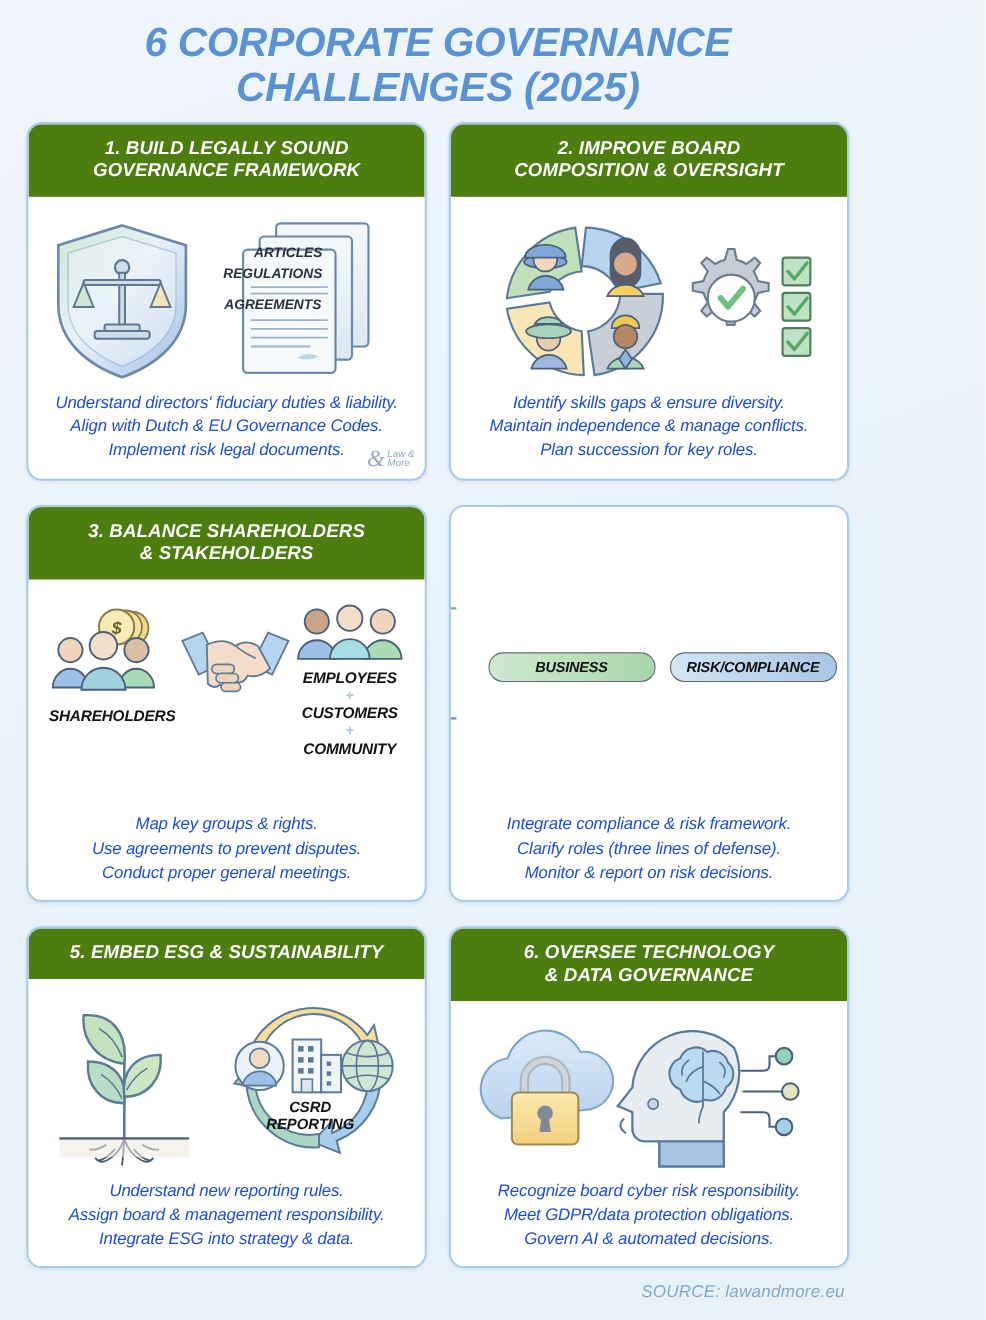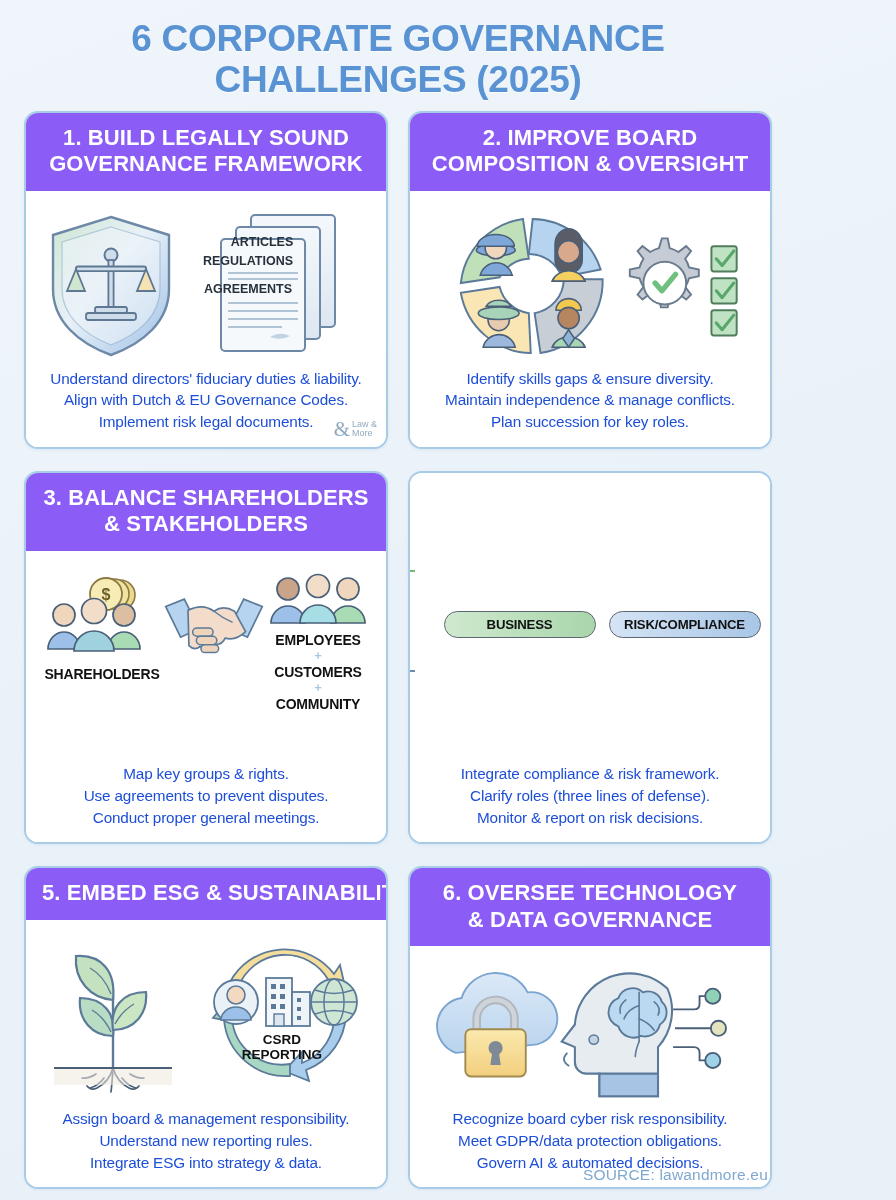--- a/index.html
+++ b/index.html
@@ -2,21 +2,21 @@
 <html><head>
 <meta charset="utf-8">
 <style>
   html,body{margin:0;padding:0;}
   body{
     width:896px;height:1200px;overflow:hidden;
     background:linear-gradient(160deg,#eff5fa 0%,#eaf2f9 50%,#e9f1f8 100%);
     font-family:"Liberation Sans","DejaVu Sans",sans-serif;
     -webkit-font-smoothing:antialiased;
   }
-  .page{position:relative;width:796px;height:1200px;box-sizing:border-box;}
+  .page{position:relative;width:796px;height:1200px;box-sizing:border-box;font-style:italic;}
 
   
   .title{
     text-align:center;padding:18px 40px 6px;
     color:#5a93d4;font-weight:bold;font-size:37px;line-height:1.12;
     letter-spacing:-0.3px;text-transform:uppercase;
     text-shadow:0 1px 0 rgba(255,255,255,.85);
   }
   .title .ln{display:block;white-space:nowrap;}
 
@@ -24,22 +24,22 @@
   .grid{
     display:grid;grid-template-columns:1fr 1fr;
     gap:22px 20px;padding:4px 24px 0;box-sizing:border-box;
   }
   .card{
     background:#fff;border:2px solid #a8cbe8;border-radius:14px;
     overflow:hidden;display:flex;flex-direction:column;
     box-shadow:0 1px 3px rgba(90,140,190,.13);
   }
   .card-head{
-    background:#8b5cf6;color:#fff;text-align:center;
-    font-weight:bold;font-size:22px;line-height:1.2;
+    background:#4d7c0f;color:#fff;text-align:center;
+    font-weight:bold;font-size:17px;line-height:1.2;
     padding:12px 16px 13px;letter-spacing:.1px;text-transform:uppercase;
   }
   .card-head .ln{display:block;white-space:nowrap;}
   .card-body{
     flex:1;display:flex;flex-direction:column;
     align-items:center;justify-content:space-between;
     padding:12px 10px 12px;position:relative;background:#fff;
   }
   .art{flex:1;display:flex;align-items:center;justify-content:center;width:100%;}
   .lines{
@@ -406,22 +406,22 @@
                   <path d="M121 50 q19 7 38 0"></path>
                     <path d="M121 74 q19 -7 38 0"></path>
                 </g>
               </g>
               <text x="88" y="104" class="csrd" font-family="Liberation Sans, sans-serif" font-size="13.5" font-weight="bold" fill="#111" text-anchor="middle">CSRD</text>
               <text x="88" y="119" font-family="Liberation Sans, sans-serif" font-size="13.5" font-weight="bold" fill="#111" text-anchor="middle">REPORTING</text>
             </svg>
           </div>
         </div>
         <div class="lines">
+          <span>Understand new reporting rules.</span>
           <span>Assign board &amp; management responsibility.</span>
-          <span>Understand new reporting rules.</span>
           <span>Integrate ESG into strategy &amp; data.</span>
         </div>
       </div>
     </div>
 
     <div class="card">
       <div class="card-head">
         <span class="ln">6. OVERSEE TECHNOLOGY</span>
         <span class="ln">&amp; DATA GOVERNANCE</span>
       </div>

